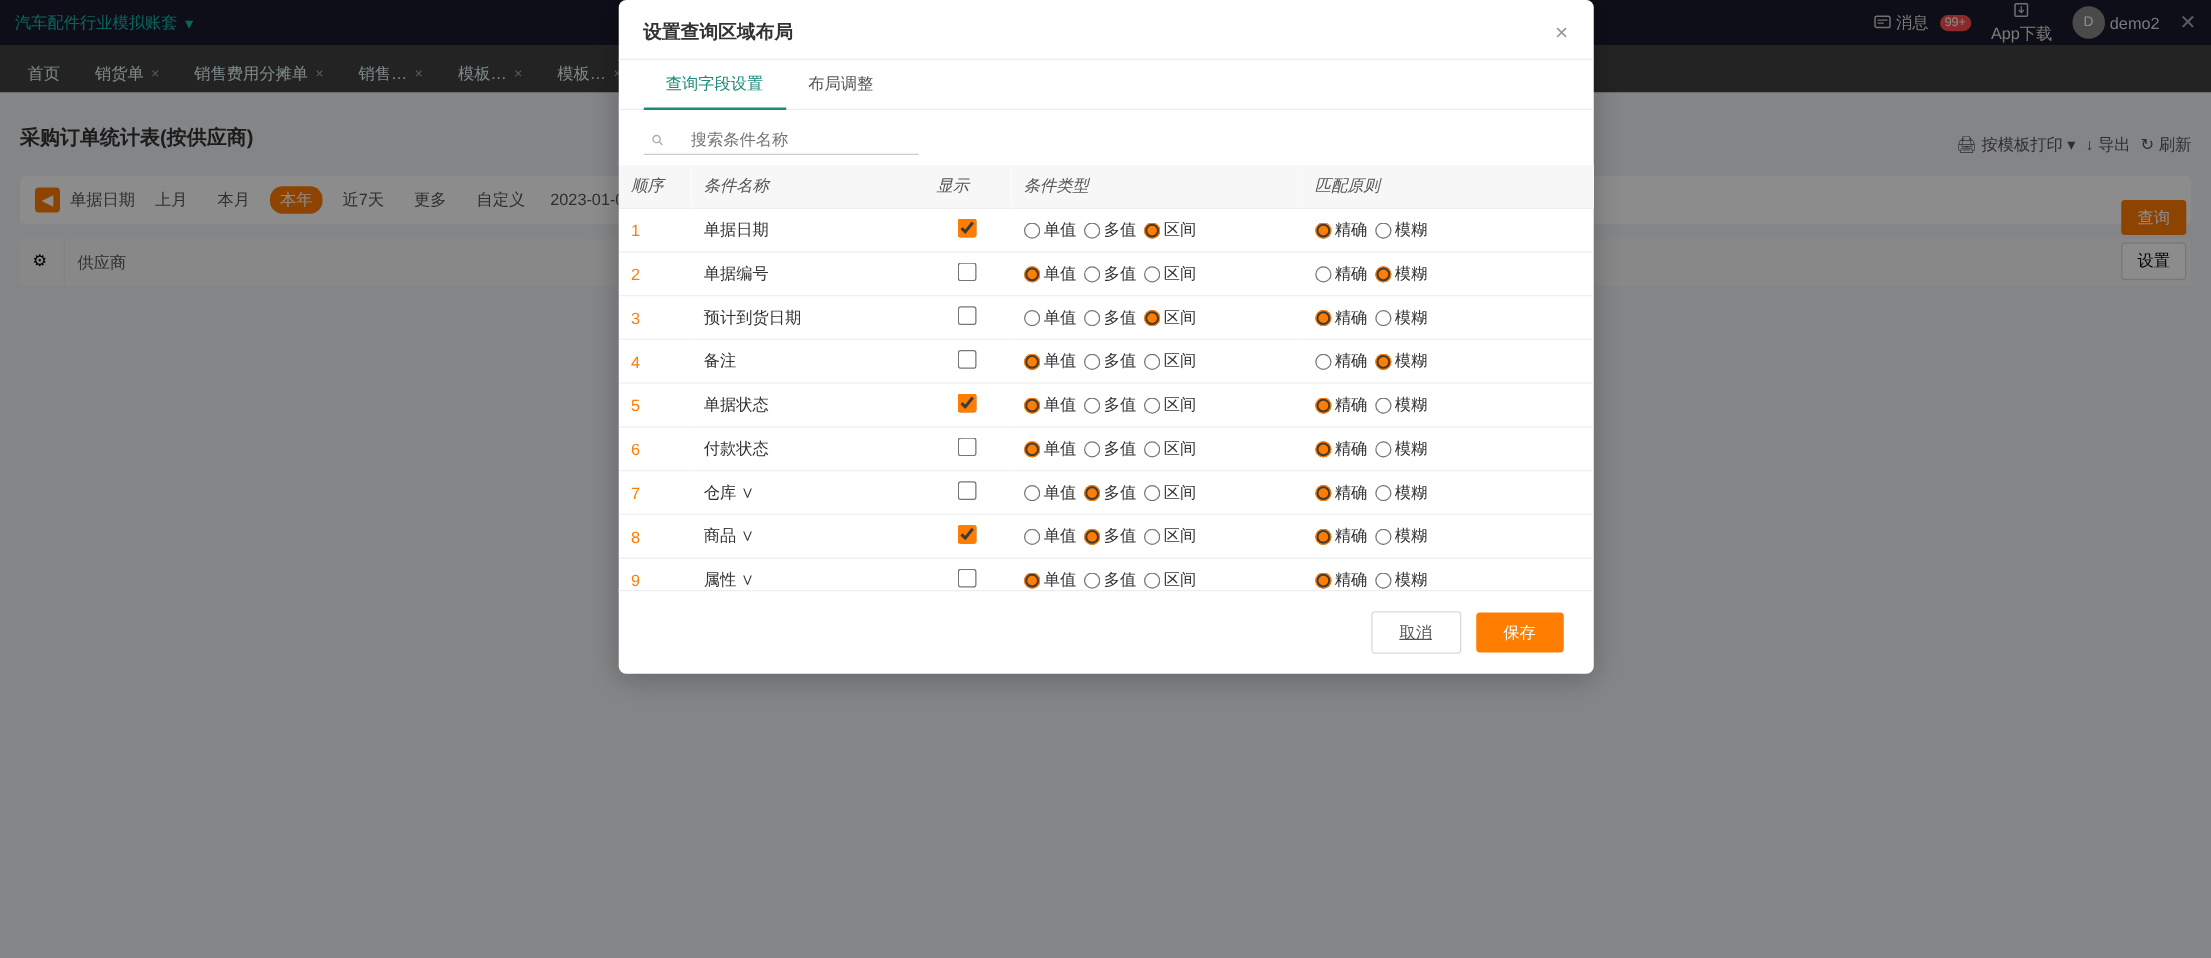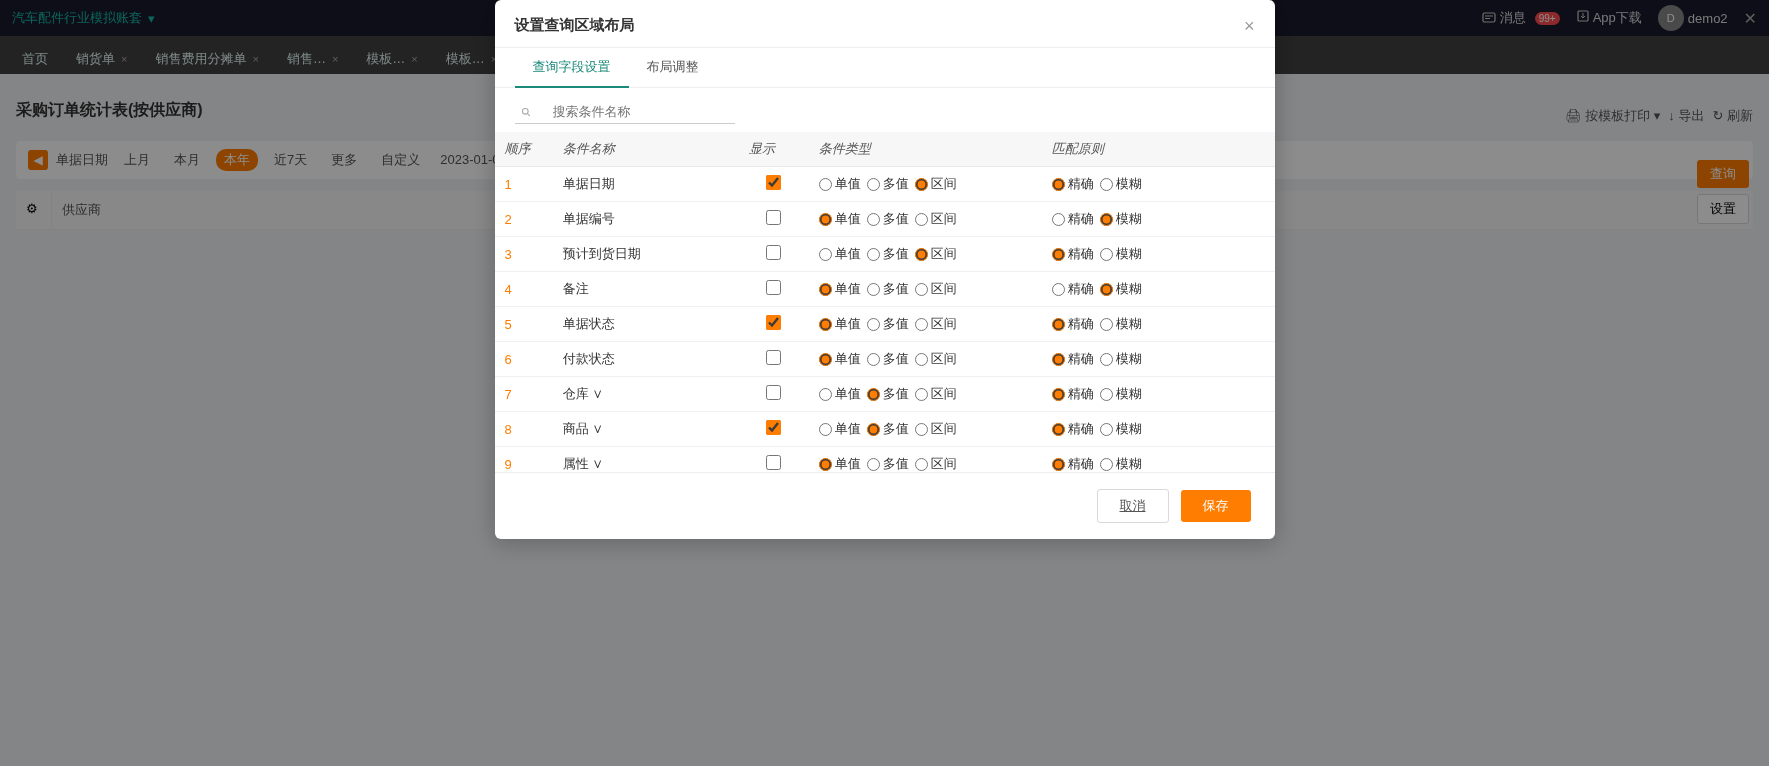--- a/index.html
+++ b/index.html
@@ -149,21 +149,21 @@
   </div>
   <div class="top-bar-right">
     <span style="display:flex;align-items:center;gap:3px;">
       <svg width="16" height="16" viewBox="0 0 16 16">
           <rect x="2" y="3" width="12" height="9" rx="1.5" fill="none" stroke="#ccc" stroke-width="1.2"></rect>
           <path d="M4 6h8M4 8.5h5" stroke="#ccc" stroke-width="1"></path>
         </svg>
       <span>消息</span>
       <span class="badge-99">99+</span>
     </span>
-    <span style="display:flex;gap:3px;">
+    <span style="display:flex;align-items:center;gap:3px;flex-direction:column;">
       <svg width="14" height="14" viewBox="0 0 14 14">
           <rect x="2" y="2" width="10" height="10" rx="1" fill="none" stroke="#ccc" stroke-width="1.2"></rect>
           <path d="M7 4v4M5 7l2 2 2-2" stroke="#ccc" stroke-width="1"></path>
         </svg>
       <span>App下载</span>
     </span>
     <span style="display:flex;align-items:center;gap:4px;">
       <div class="avatar">D</div>
       <span>demo2</span>
     </span>

